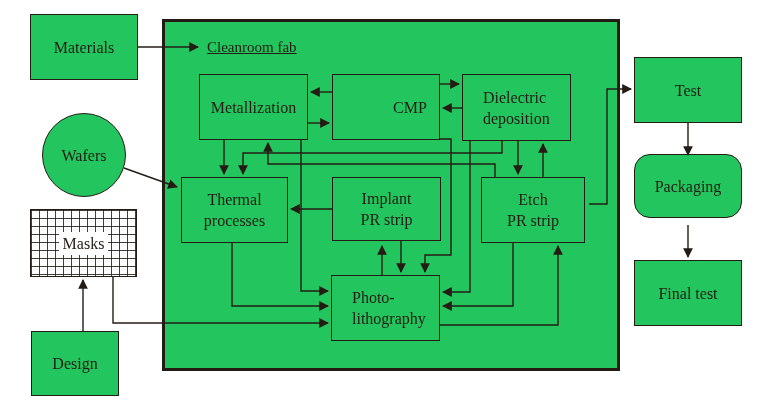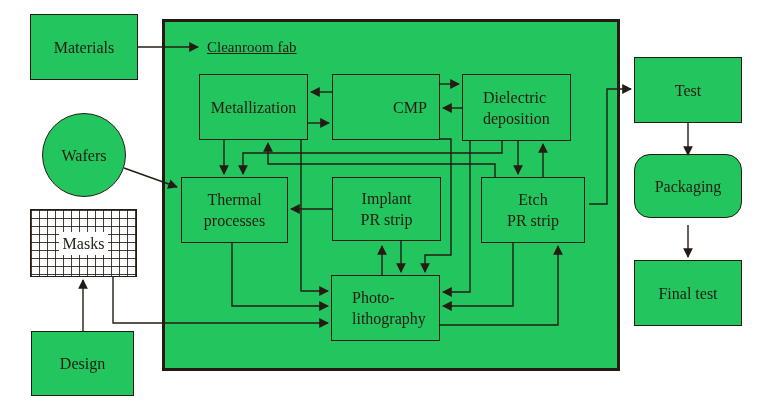--- a/index.html
+++ b/index.html
@@ -41,21 +41,21 @@
   </div>
 
   <div class="box circle" style="left:42px;top:113px;width:84px;height:84px;">
     <span>Wafers</span>
   </div>
 
   <div class="box masks-box" style="left:30px;top:209px;width:107px;height:68px;">
     <span class="patch">Masks</span>
   </div>
 
-  <div class="box" style="left:31px;top:331px;width:103px;height:65px;">
+  <div class="box" style="left:31px;top:331px;width:88px;height:65px;">
     <span>Design</span>
   </div>
 
   <div class="box" style="left:199px;top:74px;width:109px;height:66px;">
     <span>Metallization</span>
   </div>
 
   <div class="box" style="left:332px;top:74px;width:108px;height:66px;padding-left:48px;">
     <span>CMP</span>
   </div>

